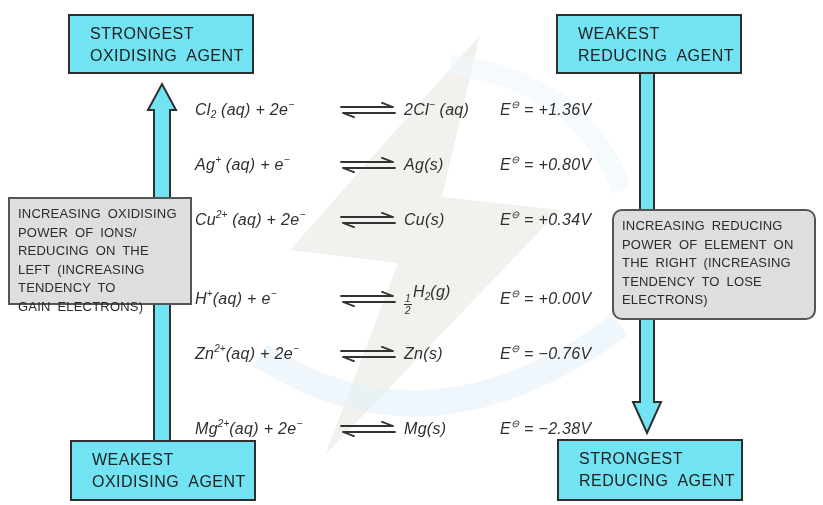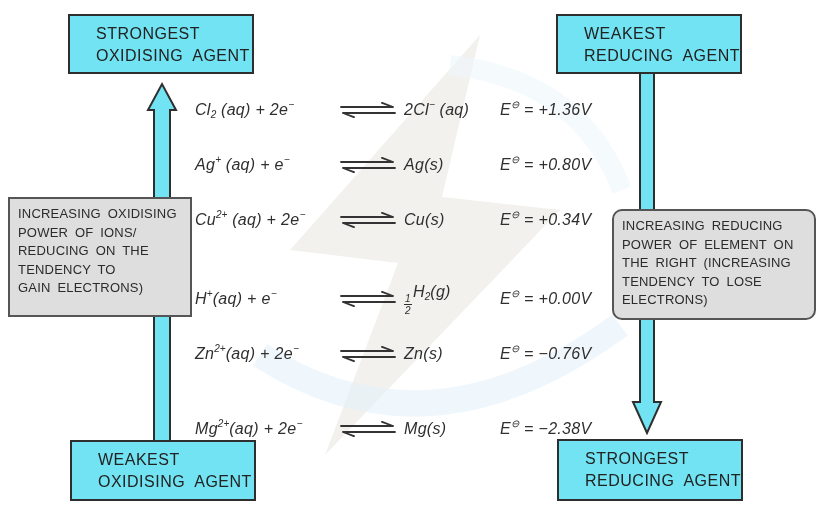--- a/index.html
+++ b/index.html
@@ -6,37 +6,37 @@
   .stage{
     position:relative;width:823px;height:505px;overflow:hidden;background:#ffffff;
     font-family:"Liberation Sans", sans-serif;color:#2f2f2f;
   }
   
   .wm{position:absolute;left:230px;top:25px;z-index:0;}
   
   .cyanbox{
     position:absolute;z-index:3;box-sizing:border-box;
     background:#71E3F2;border:2px solid #2e2e2e;
-    padding:7px 26px;font-size:16px;line-height:22px;
+    padding:7px 20px;font-size:16px;line-height:22px;
     letter-spacing:.5px;word-spacing:5px;color:#222;
   }
   .cyanbox div{white-space:nowrap;}
   .box-tl{left:68px;top:14px;width:186px;height:60px;}
   .box-tr{left:556px;top:14px;width:186px;height:60px;}
   .box-bl{left:70px;top:440px;width:186px;height:61px;}
   .box-br{left:557px;top:439px;width:186px;height:62px;}
   
   .notebox{
     position:absolute;z-index:3;box-sizing:border-box;
     background:#dedede;border:2px solid #555;
     padding:6px 8px;font-size:13px;line-height:18.5px;
     letter-spacing:.2px;word-spacing:3px;color:#2b2b2b;
   }
   .notebox div{white-space:nowrap;}
-  .note-left{left:8px;top:197px;width:184px;height:120px;}
+  .note-left{left:8px;top:197px;width:184px;height:108px;}
   .note-right{left:612px;top:209px;width:204px;height:111px;border-radius:10px;}
   
   .bigarrow{position:absolute;z-index:1;}
   .arrow-left{left:140px;top:78px;}
   .arrow-right{left:630px;top:72px;}
   
   .reactions{position:absolute;left:0;top:0;width:823px;height:505px;z-index:2;}
   .rrow{
     position:absolute;left:195px;width:440px;height:38px;
     display:grid;grid-template-columns:137px 72px 96px auto;
@@ -83,20 +83,21 @@
   </div>
   <div class="cyanbox box-br">
     <div>STRONGEST</div>
     <div>REDUCING AGENT</div>
   </div>
 
   <div class="notebox note-left">
     <div>INCREASING OXIDISING</div>
     <div>POWER OF IONS/</div>
     <div>REDUCING ON THE</div>
+    <div>LEFT (INCREASING</div>
     <div>TENDENCY TO</div>
     <div>GAIN ELECTRONS)</div>
   </div>
   <div class="notebox note-right">
     <div>INCREASING REDUCING</div>
     <div>POWER OF ELEMENT ON</div>
     <div>THE RIGHT (INCREASING</div>
     <div>TENDENCY TO LOSE</div>
     <div>ELECTRONS)</div>
   </div>

